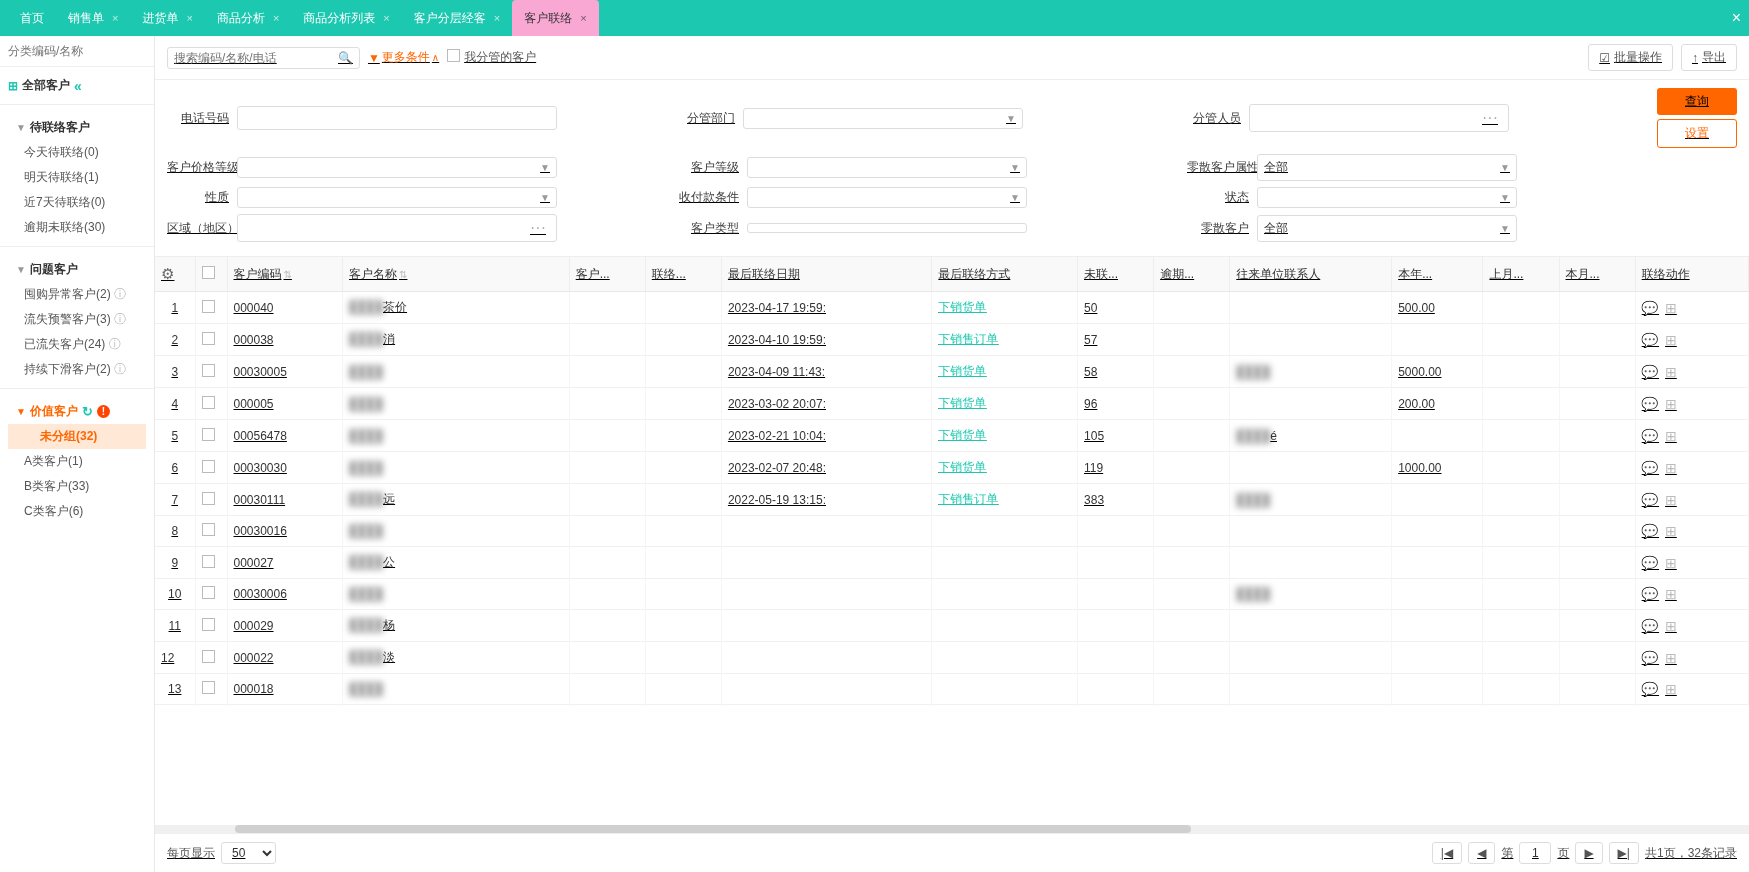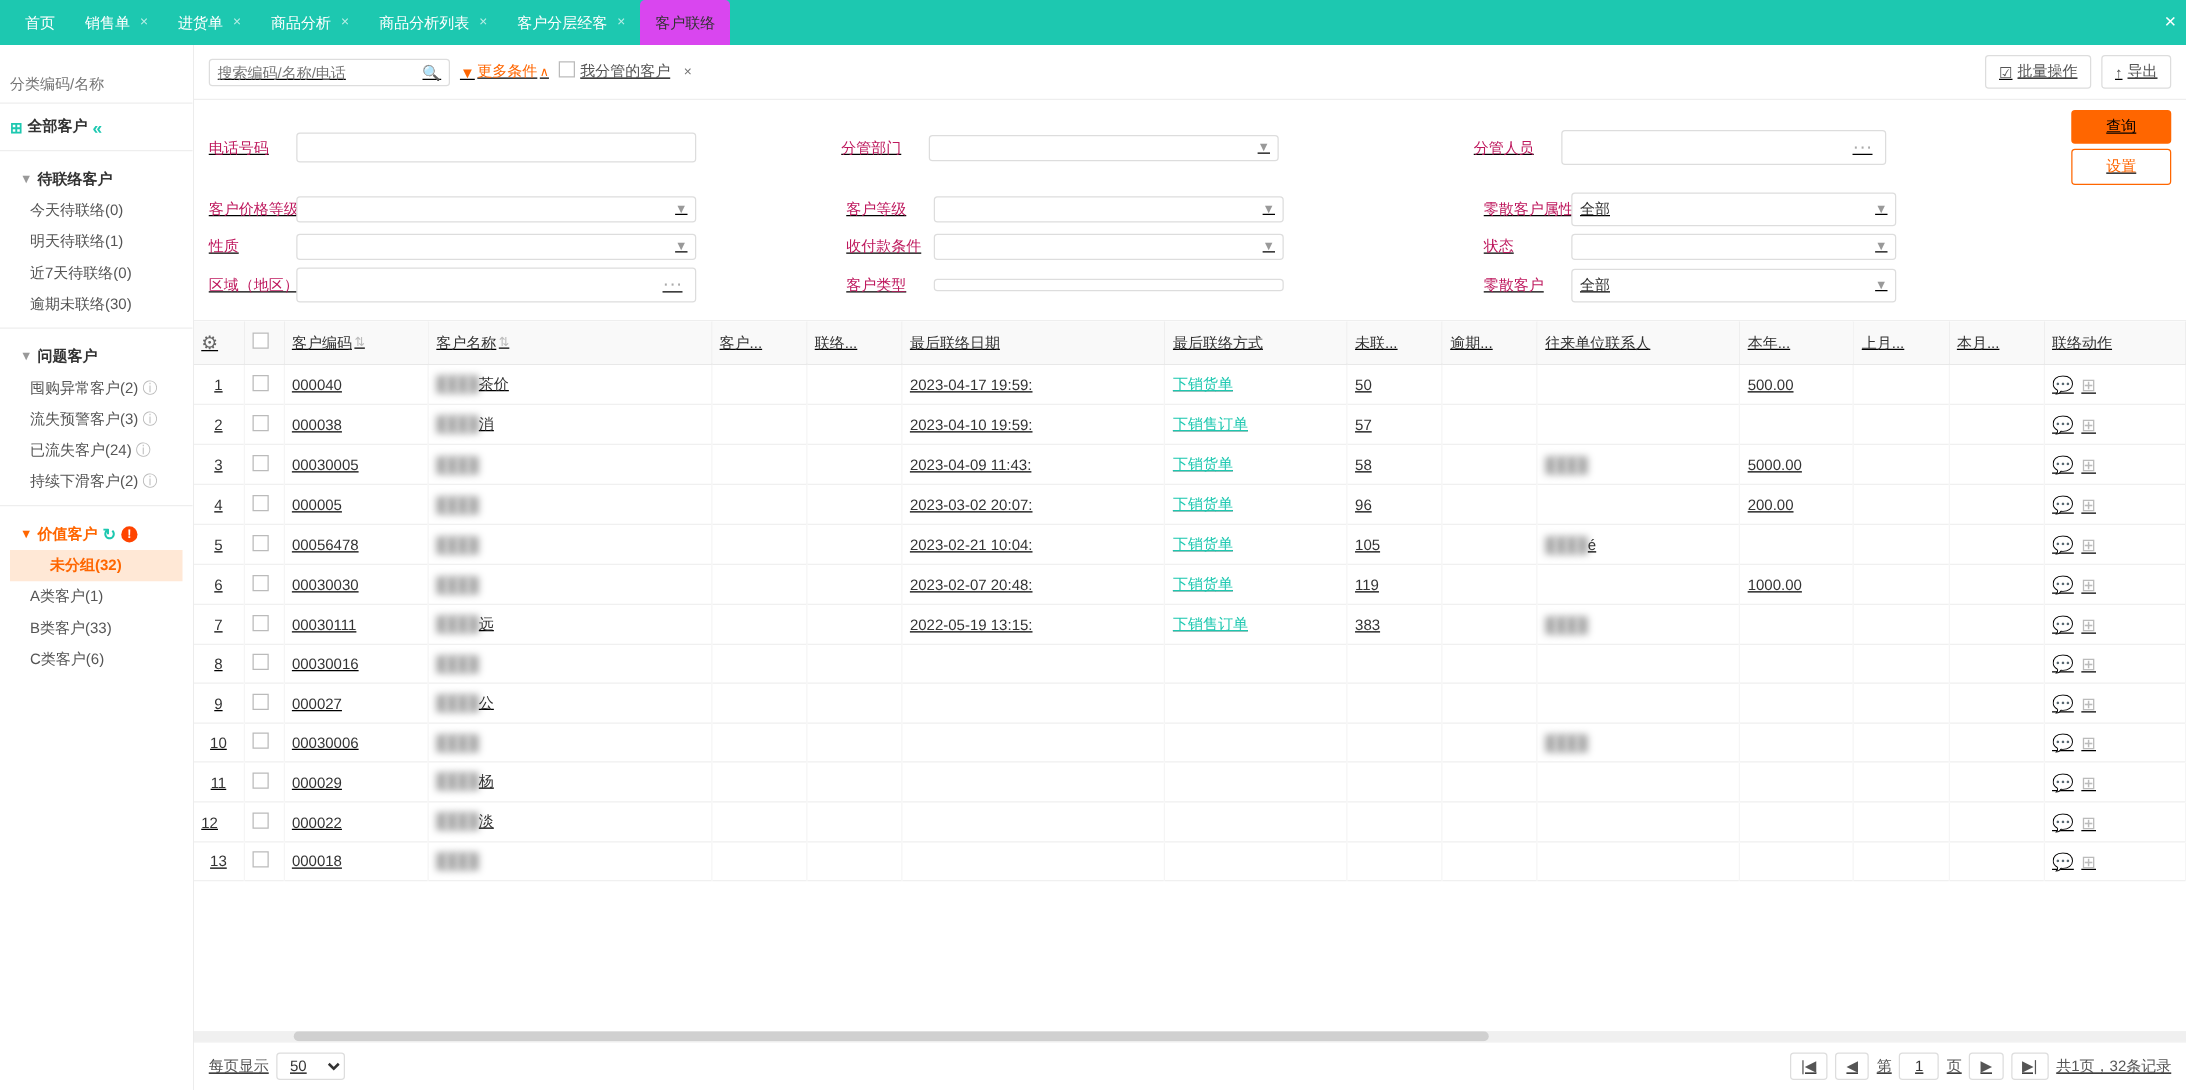--- a/index.html
+++ b/index.html
@@ -11,38 +11,37 @@
       background: #1dc8b0;
       height: 36px; padding: 0 8px;
       color: #fff;
     }
     .top-nav .nav-tab {
       padding: 0 12px; height: 36px; line-height: 36px;
       cursor: pointer; color: #fff; white-space: nowrap;
       display: flex; align-items: center; gap: 4px;
     }
     .top-nav .nav-tab.active {
-      background: #d946ef; color: #333;
+      background: #f9a8d4; color: #333;
       border-radius: 4px 4px 0 0;
-      flex-direction: column;
     }
     .nav-tab .close-x { margin-left: 4px; font-size: 11px; opacity: 0.7; }
     .top-nav-right { margin-left: auto; color: #fff; cursor: pointer; font-size: 16px; }
 
     
     .main-layout { display: flex; height: calc(872px - 36px); }
 
     
     .sidebar {
       width: 155px; background: #fff; border-right: 1px solid #e8e8e8;
       overflow-y: auto; flex-shrink: 0;
     }
     .sidebar-search {
       display: flex; align-items: center; padding: 8px;
-      border-bottom: 1px solid #eee; gap: 4px; margin-top: 16px;
+      border-bottom: 1px solid #eee; gap: 4px;
     }
     .sidebar-search input {
       flex: 1; border: none; outline: none; font-size: 12px; color: #666;
       background: transparent;
     }
 
     .sidebar-section {
       padding: 6px 8px 2px 8px;
     }
     .sidebar-header {
@@ -90,21 +89,21 @@
       background: #fff; border-bottom: 1px solid #eee;
       padding: 8px 12px; flex-shrink: 0;
     }
     .filter-row {
       display: flex; align-items: center; margin-bottom: 6px; gap: 0;
     }
     .filter-cell {
       display: flex; align-items: center; flex: 1;
     }
     .filter-label {
-      width: 70px; text-align: left; color: #be185d; padding-right: 8px; white-space: nowrap;
+      width: 70px; text-align: right; color: #404040; padding-right: 8px; white-space: nowrap;
     }
     .filter-input {
       flex: 1; border: 1px solid #ddd; border-radius: 3px;
       padding: 4px 6px; outline: none; font-size: 12px; color: #333;
       background: #fff;
     }
     .filter-select {
       flex: 1; display: flex; align-items: center; justify-content: space-between;
       border: 1px solid #ddd; border-radius: 3px; padding: 4px 6px;
       cursor: pointer; background: #fff;

